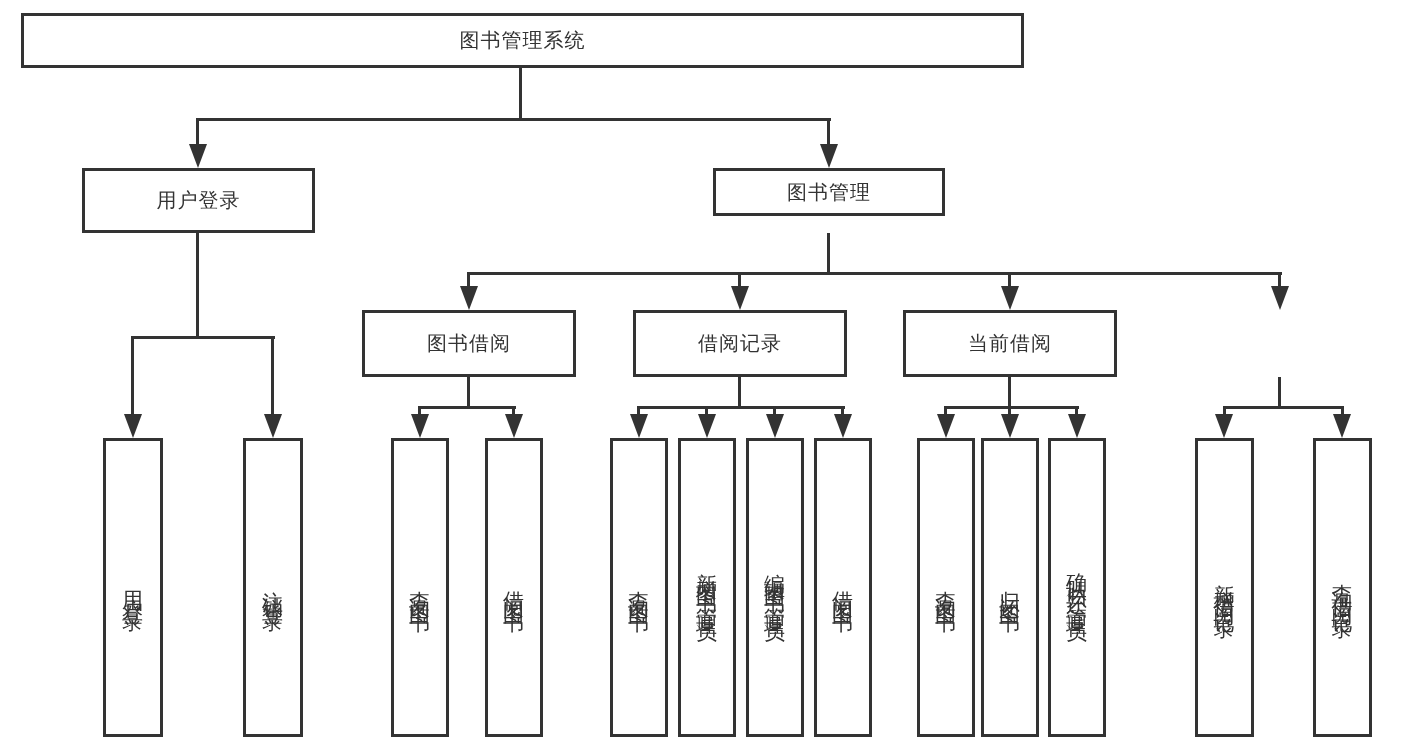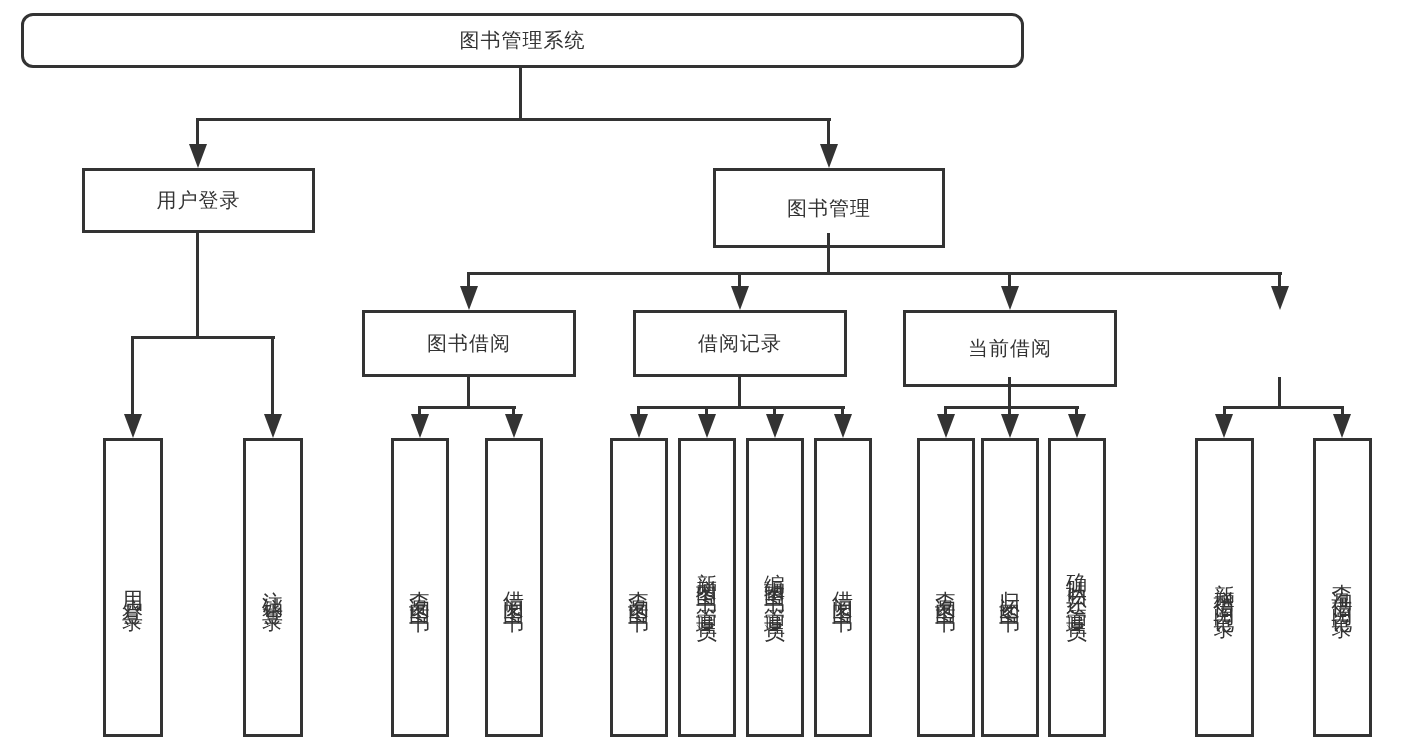--- a/index.html
+++ b/index.html
@@ -36,31 +36,31 @@
   #watermark{
     position:absolute;left:1183px;top:716px;z-index:5;
     font-size:20px;color:#9f9f9f;white-space:nowrap;letter-spacing:0.5px;
   }
 </style>
 </head>
 <body>
 
 <div id="canvas">
 
-  <div class="hbox" style="left:21px;top:13px;width:1003px;height:55px;border-radius:12px;">图书管理系统</div>
+  <div class="hbox" style="left:21px;top:13px;width:1003px;height:55px;">图书管理系统</div>
 
   <div class="v" style="left:519px;top:68px;height:50px;"></div>
   <div class="h" style="left:196px;top:118px;width:635px;"></div>
   <div class="v" style="left:196px;top:118px;height:30px;"></div>
   <div class="a" style="left:189px;top:144px;"></div>
   <div class="v" style="left:827px;top:118px;height:30px;"></div>
   <div class="a" style="left:820px;top:144px;"></div>
 
   <div class="hbox" style="left:82px;top:168px;width:233px;height:65px;">用户登录</div>
-  <div class="hbox" style="left:713px;top:168px;width:232px;height:80px;">图书管理</div>
+  <div class="hbox" style="left:713px;top:168px;width:232px;height:48px;">图书管理</div>
 
   <div class="v" style="left:196px;top:233px;height:106px;"></div>
   <div class="h" style="left:131px;top:336px;width:144px;"></div>
   <div class="v" style="left:131px;top:336px;height:82px;"></div>
   <div class="a" style="left:124px;top:414px;"></div>
   <div class="v" style="left:271px;top:336px;height:82px;"></div>
   <div class="a" style="left:264px;top:414px;"></div>
 
   <div class="v" style="left:827px;top:233px;height:41px;"></div>
   <div class="h" style="left:467px;top:272px;width:815px;"></div>
@@ -68,21 +68,21 @@
   <div class="a" style="left:460px;top:286px;"></div>
   <div class="v" style="left:738px;top:272px;height:18px;"></div>
   <div class="a" style="left:731px;top:286px;"></div>
   <div class="v" style="left:1008px;top:272px;height:18px;"></div>
   <div class="a" style="left:1001px;top:286px;"></div>
   <div class="v" style="left:1278px;top:272px;height:18px;"></div>
   <div class="a" style="left:1271px;top:286px;"></div>
 
   <div class="hbox" style="left:362px;top:310px;width:214px;height:67px;">图书借阅</div>
   <div class="hbox" style="left:633px;top:310px;width:214px;height:67px;">借阅记录</div>
-  <div class="hbox" style="left:903px;top:310px;width:214px;height:77px;">当前借阅</div>
+  <div class="hbox" style="left:903px;top:310px;width:214px;height:67px;">当前借阅</div>
 
   <div class="v" style="left:467px;top:377px;height:31px;"></div>
   <div class="v" style="left:738px;top:377px;height:31px;"></div>
   <div class="v" style="left:1008px;top:377px;height:31px;"></div>
   <div class="v" style="left:1278px;top:377px;height:31px;"></div>
 
   <div class="h" style="left:418px;top:406px;width:98px;"></div>
   <div class="h" style="left:637px;top:406px;width:208px;"></div>
   <div class="h" style="left:944px;top:406px;width:135px;"></div>
   <div class="h" style="left:1223px;top:406px;width:121px;"></div>

